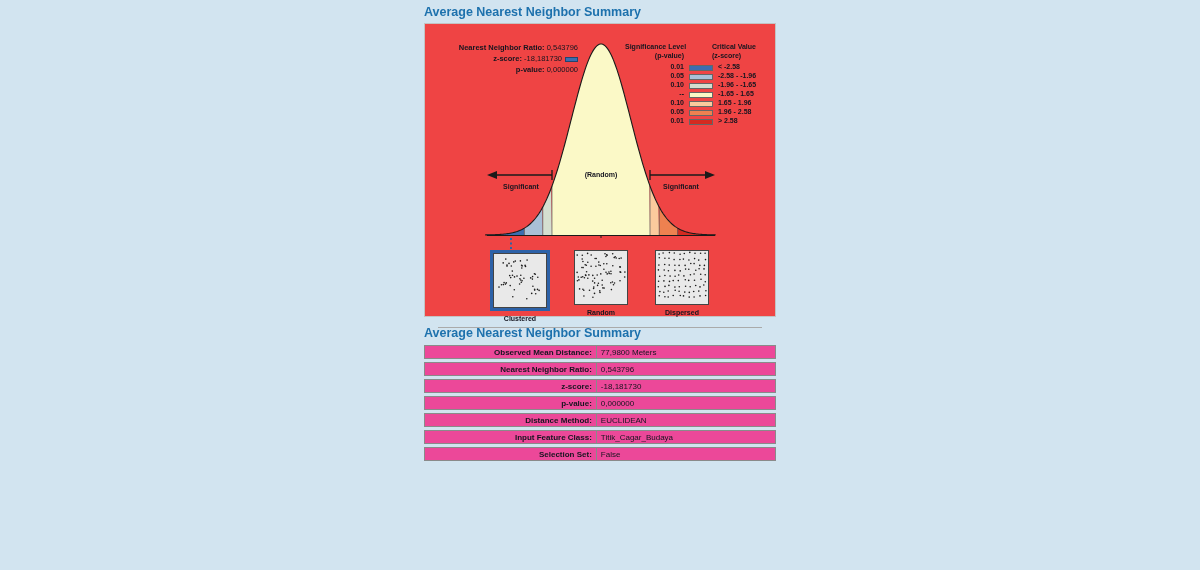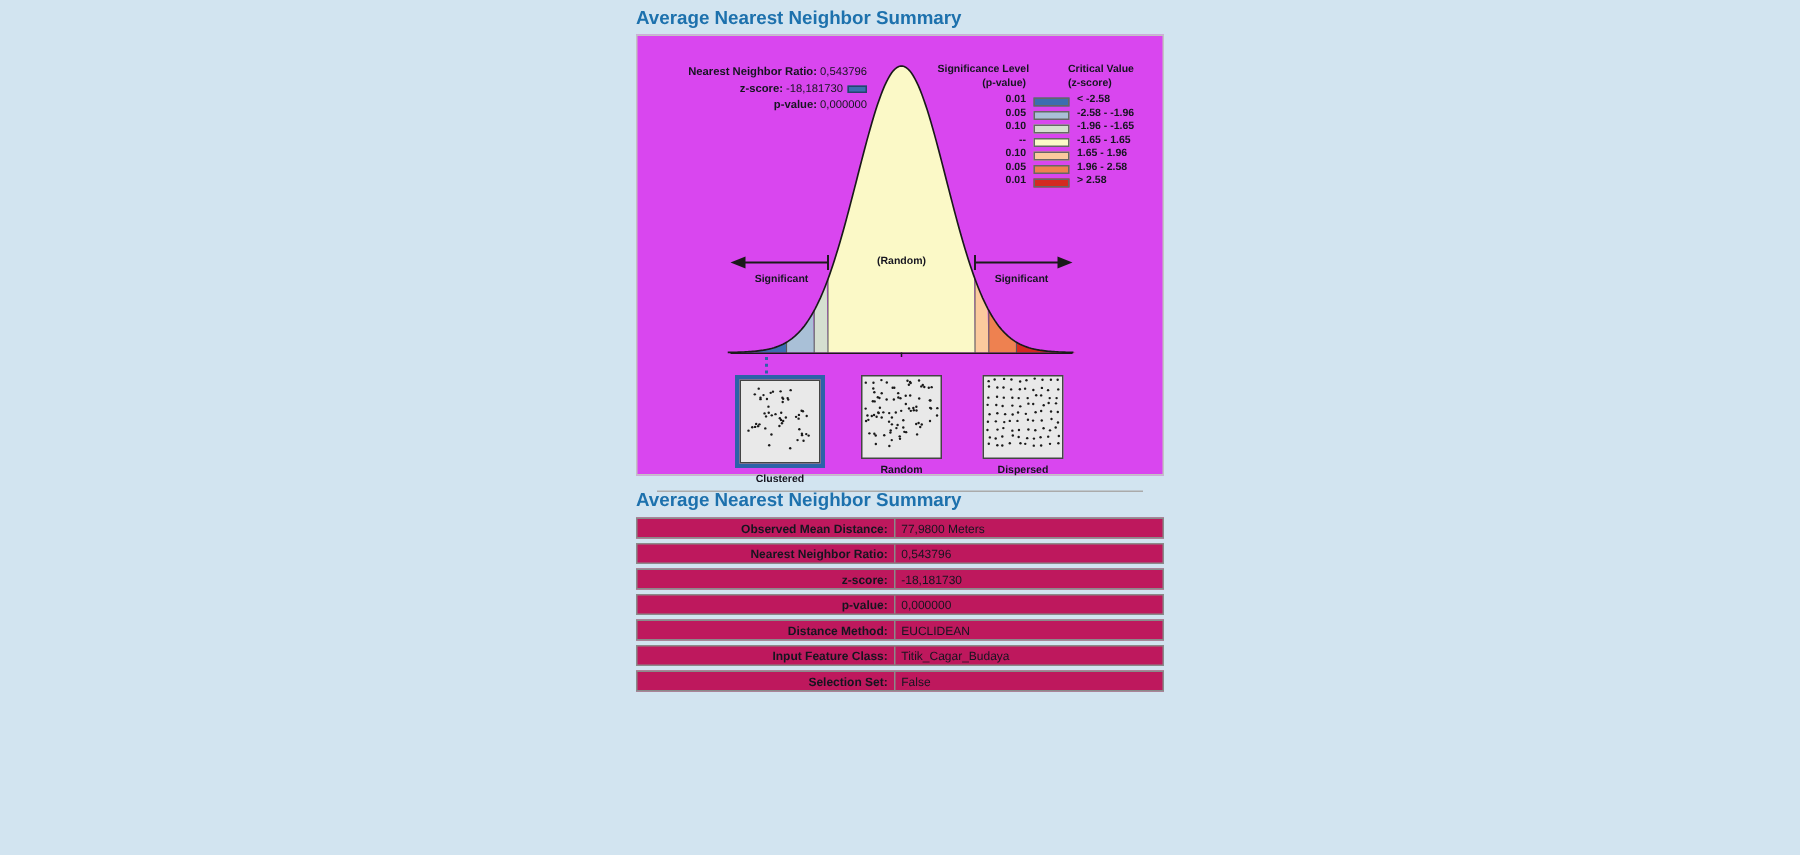--- a/index.html
+++ b/index.html
@@ -14,21 +14,21 @@
   }
   .page{width:352px;margin:0 auto;}
   .section-title{
     font-size:12.5px;font-weight:bold;color:var(--blue);text-align:left;
     margin:0;padding:5px 0 0 0;line-height:15px;
   }
   .section-title.mid{padding-top:9px;padding-bottom:4px;}
   
   .panel{
     position:relative;width:352px;height:294px;margin:3px auto 0 auto;
-    background:#d946ef;border:1px solid var(--panel-border);
+    background:#ef4444;border:1px solid var(--panel-border);
   }
   .stats{
     position:absolute;left:8px;top:18px;width:145px;text-align:right;
     font-size:7.5px;line-height:11px;white-space:nowrap;
   }
   .stat-line b{font-weight:bold;}
   .stat-swatch{
     display:inline-block;width:13px;height:5px;background:var(--marker);
     border:1px solid #24456e;margin-left:3px;vertical-align:middle;
   }
@@ -52,21 +52,21 @@
   .pbox{border:1px solid #444;background:#e9e9e9;}
   .pbox-wrap{padding:0;}
   .pbox-wrap.selected{border:3px solid var(--sel-blue);}
   .pattern-label{margin-top:4px;font-size:7px;font-weight:bold;text-align:center;}
   .panel-hr{position:absolute;left:13px;right:13px;top:303px;border:0;border-top:1px solid #aaaaaa;margin:0;}
   .caption{position:absolute;left:13px;right:6px;top:308px;font-size:7.5px;line-height:10px;text-align:left;}
   
   .data-table{width:352px;margin:0 auto;}
   .trow{
     display:flex;align-items:stretch;height:14px;margin-bottom:3px;
-    background:#be185d;border:1px solid var(--tbl-border);font-size:8px;
+    background:#ec4899;border:1px solid var(--tbl-border);font-size:8px;
   }
   .tlabel{
     width:49.1%;font-weight:bold;text-align:right;padding-right:4px;
     border-right:1px solid var(--tbl-border);display:flex;align-items:center;justify-content:flex-end;
     white-space:nowrap;
   }
   .tvalue{flex:1;padding-left:4px;display:flex;align-items:center;white-space:nowrap;}
 </style>
 </head>
 <body>

